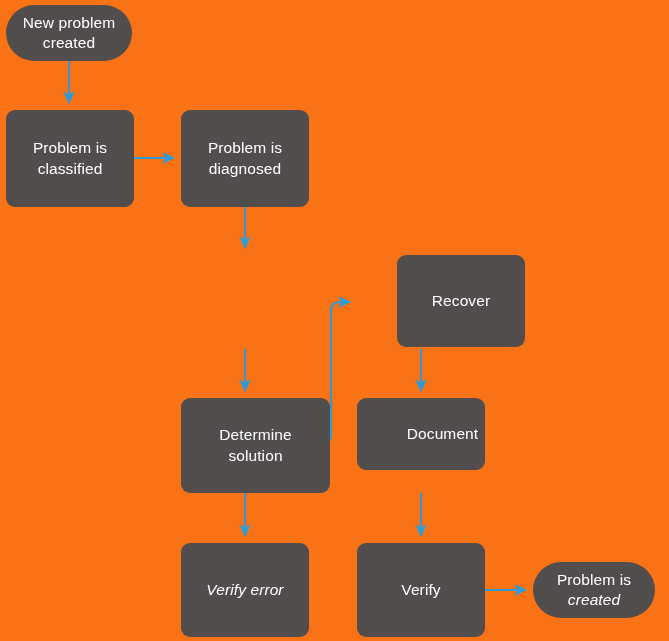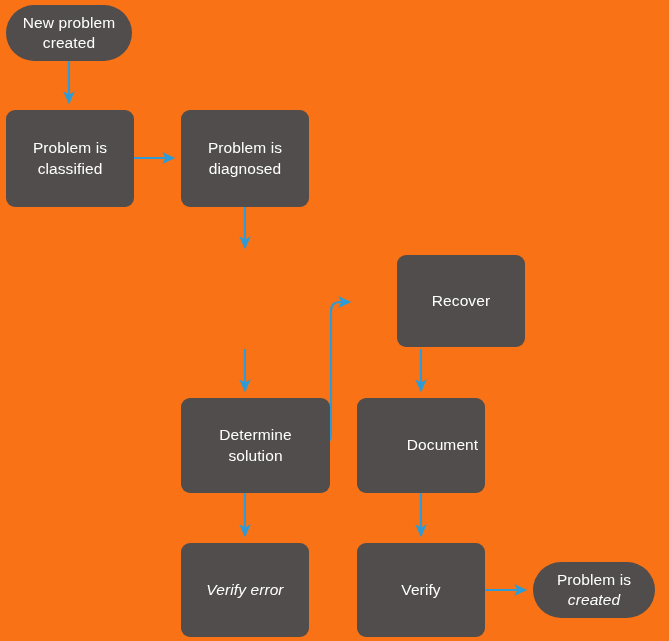--- a/index.html
+++ b/index.html
@@ -105,21 +105,21 @@
 
   <div class="node" style="left:357px; top:255px; width:128px; height:92px;margin-left:40px;">
     <span class="label">Recover</span>
   </div>
 
   <div class="node" style="left:181px; top:398px; width:149px; height:95px;">
     <span class="label">Determine
 solution</span>
   </div>
 
-  <div class="node" style="left:357px; top:398px; width:128px; height:95px;padding-left:43px;">
+  <div class="node" style="left:357px; top:398px; width:128px; height:72px;padding-left:43px;">
     <span class="label">Document</span>
   </div>
 
   <div class="node italic" style="left:181px; top:543px; width:128px; height:94px;">
     <span class="label">Verify error</span>
   </div>
 
   <div class="node" style="left:357px; top:543px; width:128px; height:94px;align-items:center;">
     <span class="label">Verify</span>
   </div>

